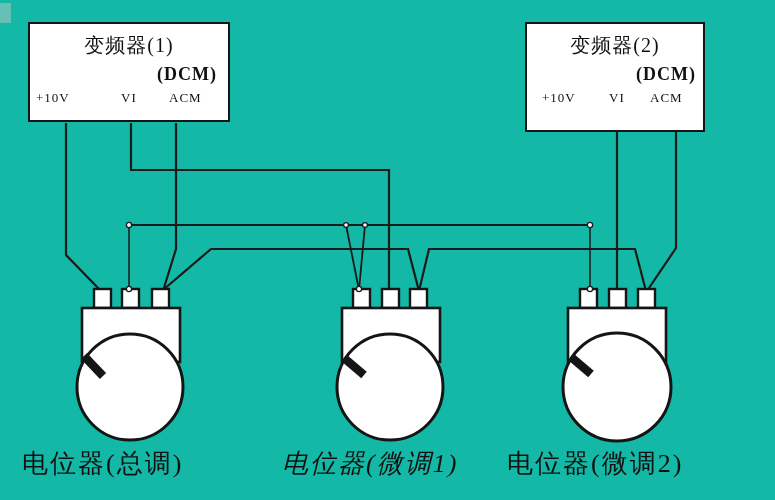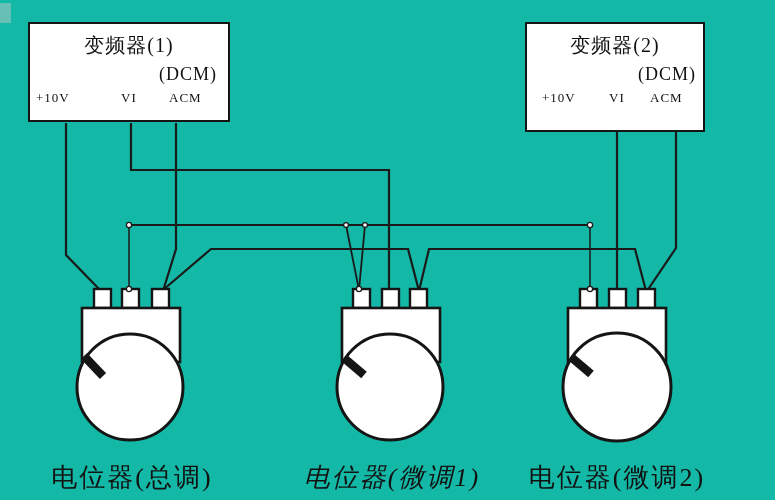--- a/index.html
+++ b/index.html
@@ -5,27 +5,27 @@
   html,body{margin:0;padding:0;background:#fff;}
   #canvas{
     position:relative;width:775px;height:500px;background:#14b8a6;
     font-family:"Liberation Serif","DejaVu Serif",serif;color:#111111;overflow:hidden;
   }
   #diagram-svg{position:absolute;left:0;top:0;}
   .inv-box{position:absolute;border:2.4px solid #151515;background:#ffffff;box-sizing:border-box;}
   #inv1{left:28px;top:22px;width:202px;height:100px;}
   #inv2{left:525px;top:22px;width:180px;height:110px;}
   .inv-title{position:absolute;top:8px;left:0;right:0;text-align:center;font-size:20px;letter-spacing:1px;white-space:nowrap;}
-  .inv-dcm{position:absolute;top:40px;font-size:18px;letter-spacing:1px;white-space:nowrap;}
+  .inv-dcm{position:absolute;top:40px;font-size:18px;letter-spacing:1px;white-space:nowrap;font-weight:bold;}
   #inv1 .inv-dcm{right:11px;}
   #inv2 .inv-dcm{right:7px;}
   .pin{position:absolute;top:66px;font-size:13px;letter-spacing:1px;white-space:nowrap;}
   #inv1 .pin-0{left:6px;} #inv1 .pin-1{left:91px;} #inv1 .pin-2{left:139px;}
   #inv2 .pin-0{left:15px;} #inv2 .pin-1{left:82px;} #inv2 .pin-2{left:123px;}
-  .pot-label{position:absolute;top:460px;width:220px;text-align:center;font-size:26px;letter-spacing:2px;white-space:nowrap;}
+  .pot-label{position:absolute;top:446px;width:220px;font-size:26px;letter-spacing:2px;white-space:nowrap;}
   #pot-label-0{left:22px;} #pot-label-1{left:282px;font-style:italic;} #pot-label-2{left:507px;}
   .corner-artifact{position:absolute;left:0;top:3px;width:11px;height:20px;background:#c9c9c9;opacity:.45;}
 </style>
 </head>
 <body>
 
 <div id="canvas">
 
   <div class="corner-artifact"></div>
 

